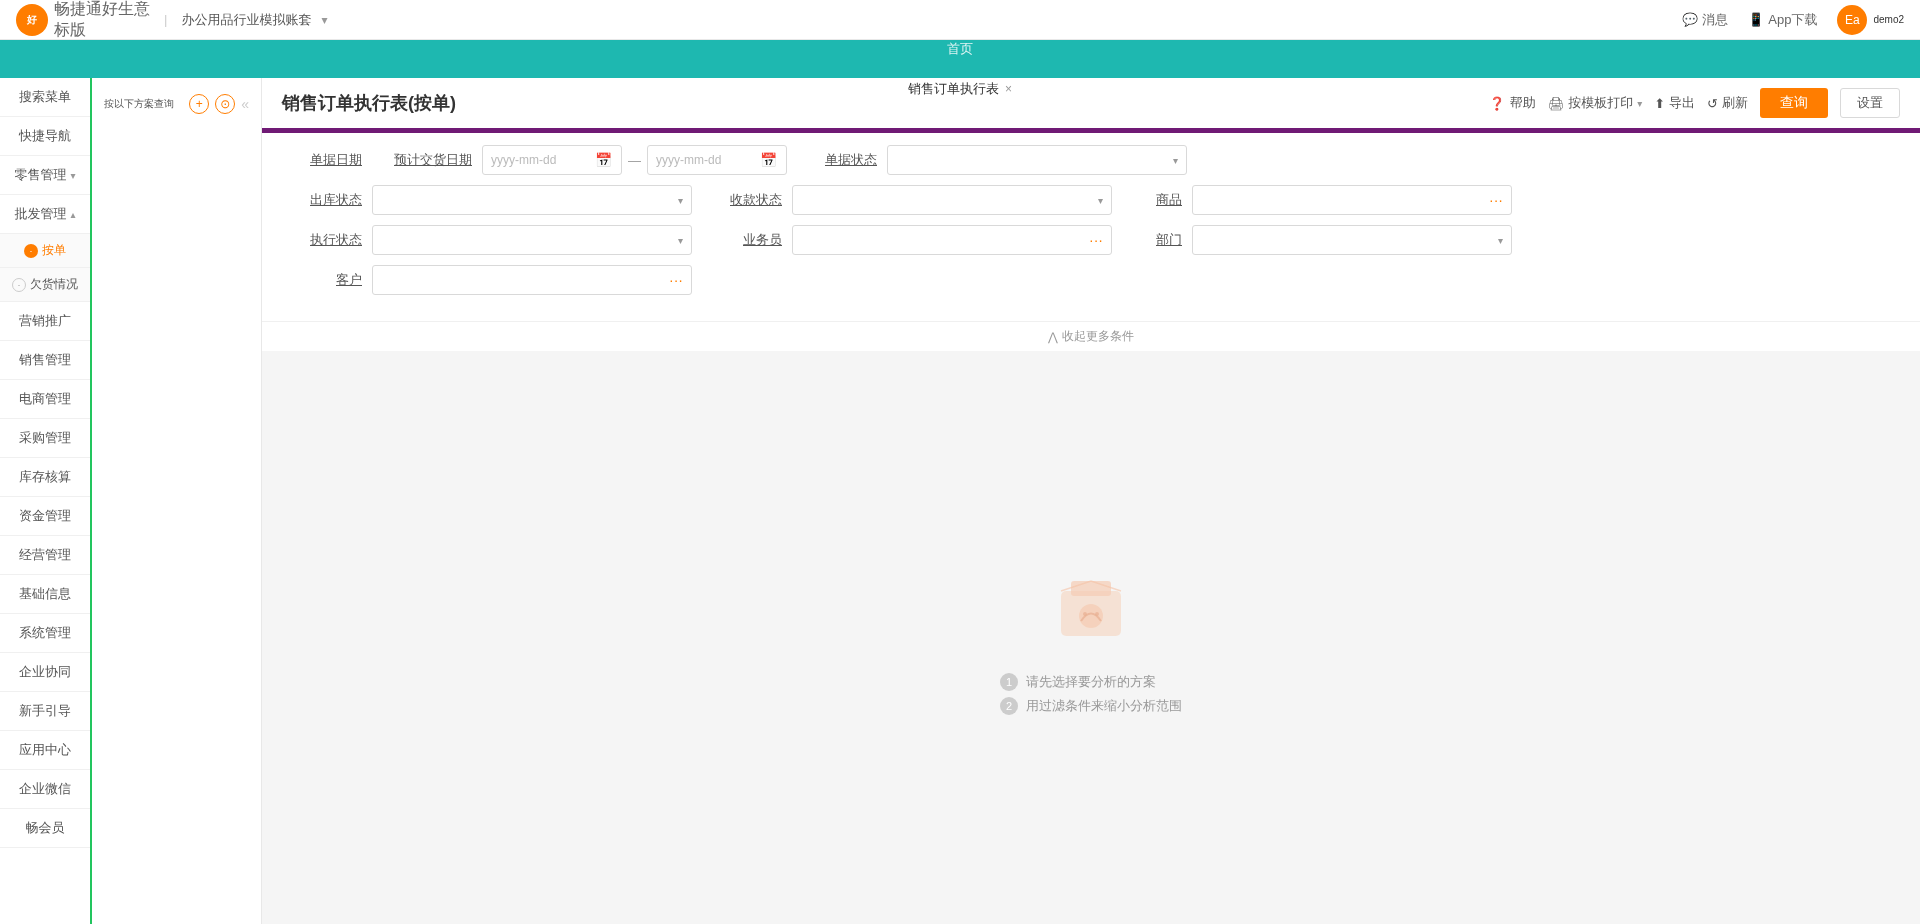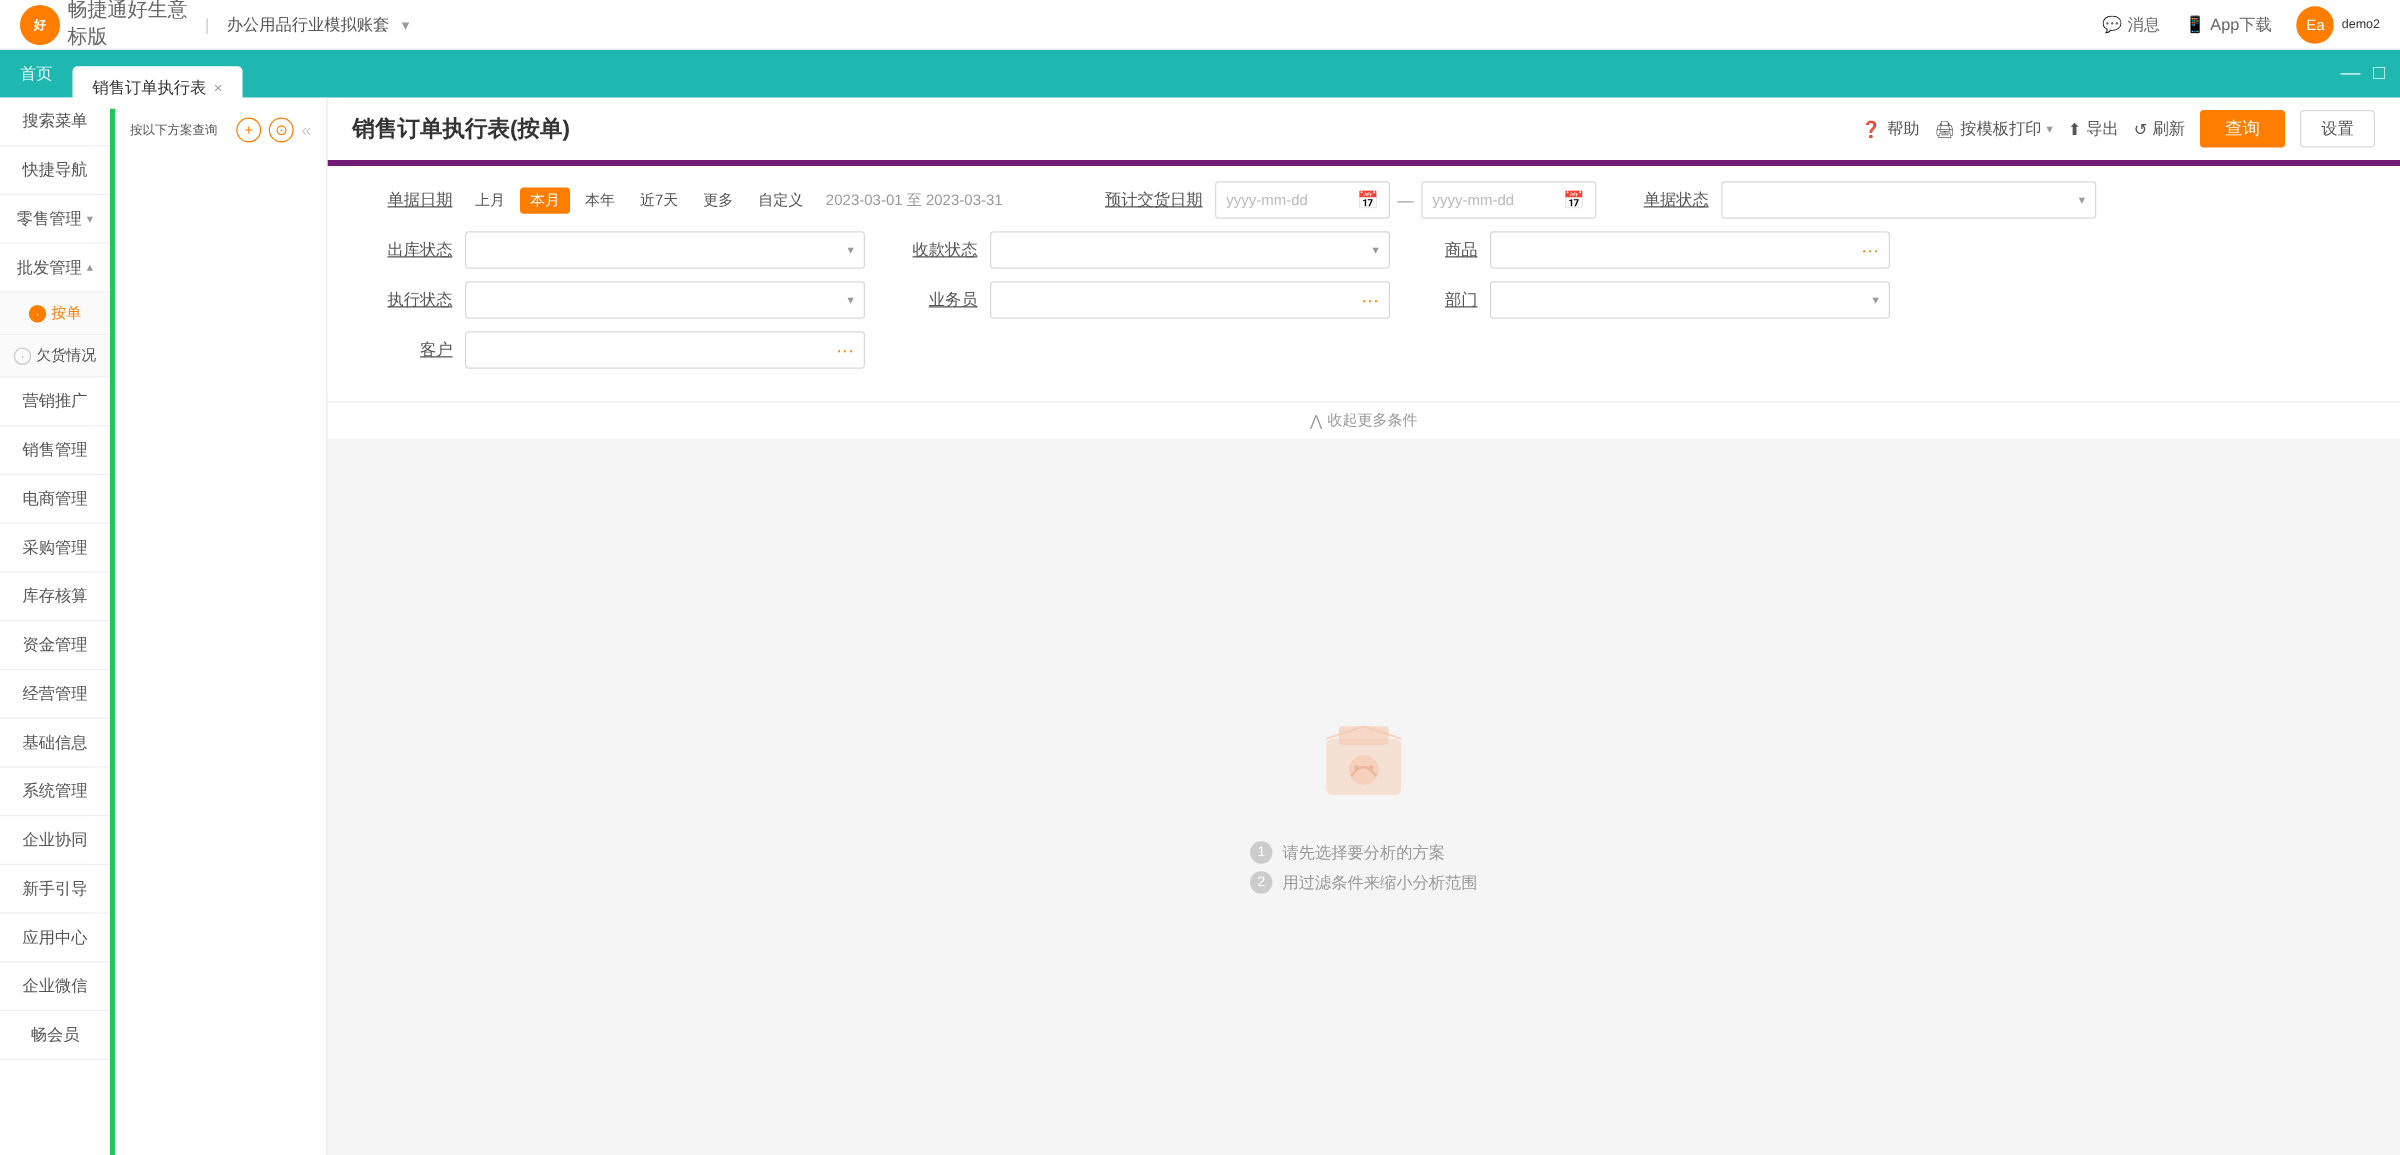--- a/index.html
+++ b/index.html
@@ -71,20 +71,21 @@
     .user-name { color: #333; font-size: 10px; }
 
     
     .tab-bar {
       background: #1eb8b0;
       height: 38px;
       display: flex;
       align-items: center;
       padding: 0 0;
       flex-shrink: 0;
+      flex-direction: column;
     }
     .tab-item {
       height: 38px;
       display: flex;
       align-items: center;
       padding: 0 16px;
       cursor: pointer;
       color: rgba(255,255,255,0.85);
       font-size: 13px;
       position: relative;
@@ -119,21 +120,21 @@
     .main-layout {
       display: flex;
       flex: 1;
       overflow: hidden;
     }
 
     
     .sidebar {
       width: 92px;
       background: #fff;
-      border-right: 4px solid #22c55e;
+      border-right: 2px solid #22c55e;
       display: flex;
       flex-direction: column;
       overflow-y: auto;
       flex-shrink: 0;
     }
     .sidebar-item {
       padding: 10px 8px;
       text-align: center;
       cursor: pointer;
       color: #555;
@@ -615,31 +616,20 @@
               <button class="btn-secondary">设置</button>
             </div>
           </div>
         </div>
 
         <div class="filter-wrapper">
           <div class="filter-area">
 
             <div class="filter-row">
               <span class="filter-label">单据日期</span>
-              <div style="display:flex;align-items:center;gap:4px;flex:1;max-width:480px;">
-                <div class="date-tabs">
-                  <span class="date-tab">上月</span>
-                  <span class="date-tab active">本月</span>
-                  <span class="date-tab">本年</span>
-                  <span class="date-tab">近7天</span>
-                  <span class="date-tab">更多</span>
-                  <span class="date-tab">自定义</span>
-                </div>
-                <span class="date-range-text">2023-03-01 至 2023-03-31</span>
-              </div>
 
               <span class="filter-label" style="width:100px;">预计交货日期</span>
               <div class="filter-date-range">
                 <div class="date-input">
                   <span style="color:#bbb;font-size:12px;">yyyy-mm-dd</span>
                   <span style="color:#ff7d00;font-size:14px;">📅</span>
                 </div>
                 <span class="date-separator">—</span>
                 <div class="date-input">
                   <span style="color:#bbb;font-size:12px;">yyyy-mm-dd</span>

